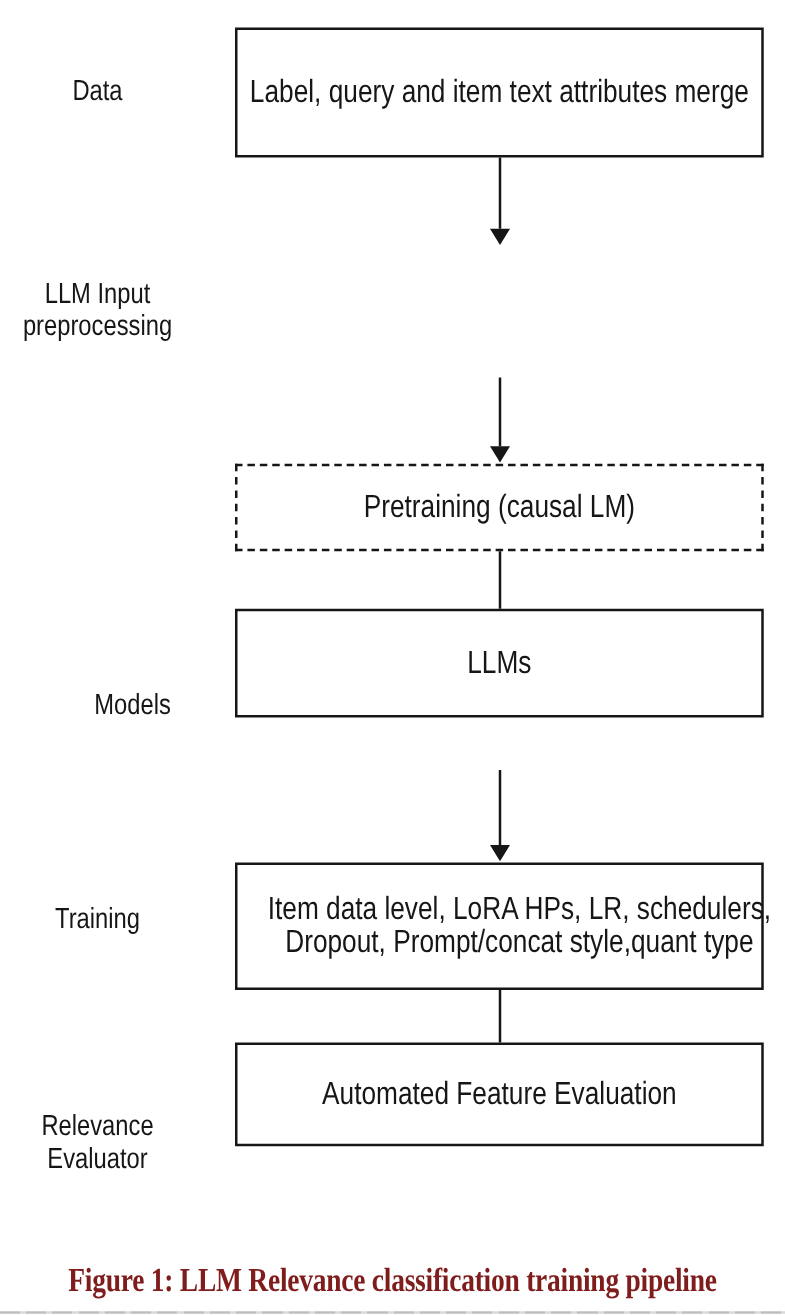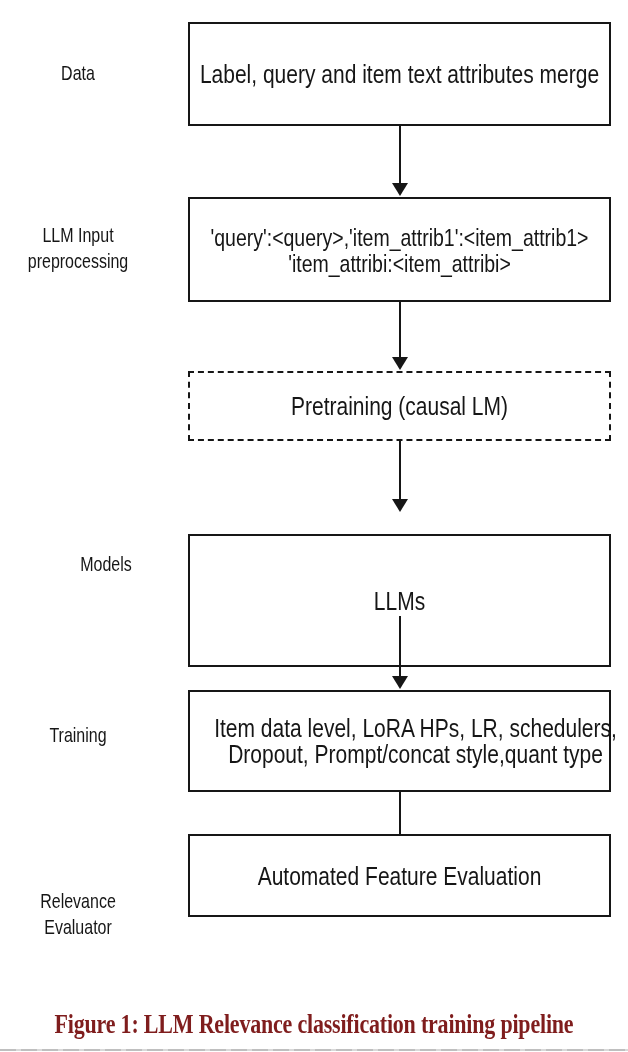--- a/index.html
+++ b/index.html
@@ -15,21 +15,21 @@
     font-family: "Liberation Sans", sans-serif;
     color: #161616;
     overflow: hidden;
   }
   
   .rowlabel {
     position: absolute;
     left: 0;
     width: 156px;
     text-align: center;
-    font-size: 16px;
+    font-size: 19px;
     line-height: 26px;
   }
   .rowlabel .ln, .boxtext .ln, .stretch {
     display: inline-block;
     transform: scaleY(1.22);
     transform-origin: 50% 50%;
     white-space: nowrap;
   }
   
   .fbox {
@@ -127,44 +127,38 @@
     <div class="boxtext">
       <span class="ln">Label, query and item text attributes merge</span>
     </div>
   </div>
 
   <div class="arrow" style="top:126px;height:70px;">
     <div class="shaft"></div>
     <div class="head"></div>
   </div>
 
-  <div class="fbox" style="top:197px;height:105px;">
-    <div class="boxtext small">
-      <span class="ln">'query':&lt;query&gt;,'item_attrib1':&lt;item_attrib1&gt;</span><br>
-      <span class="ln">'item_attribi:&lt;item_attribi&gt;</span>
-    </div>
-  </div>
 
   <div class="arrow" style="top:302px;height:68px;">
     <div class="shaft"></div>
     <div class="head"></div>
   </div>
 
   <div class="fbox dashed" style="top:371px;height:70px;">
     <div class="boxtext">
       <span class="ln">Pretraining (causal LM)</span>
     </div>
   </div>
 
   <div class="arrow" style="top:441px;height:71px;">
     <div class="shaft"></div>
     <div class="head"></div>
   </div>
 
-  <div class="fbox" style="top:534px;height:133px;">
+  <div class="fbox" style="top:487px;height:87px;">
     <div class="boxtext">
       <span class="ln">LLMs</span>
     </div>
   </div>
 
   <div class="arrow" style="top:616px;height:73px;">
     <div class="shaft"></div>
     <div class="head"></div>
   </div>
 

